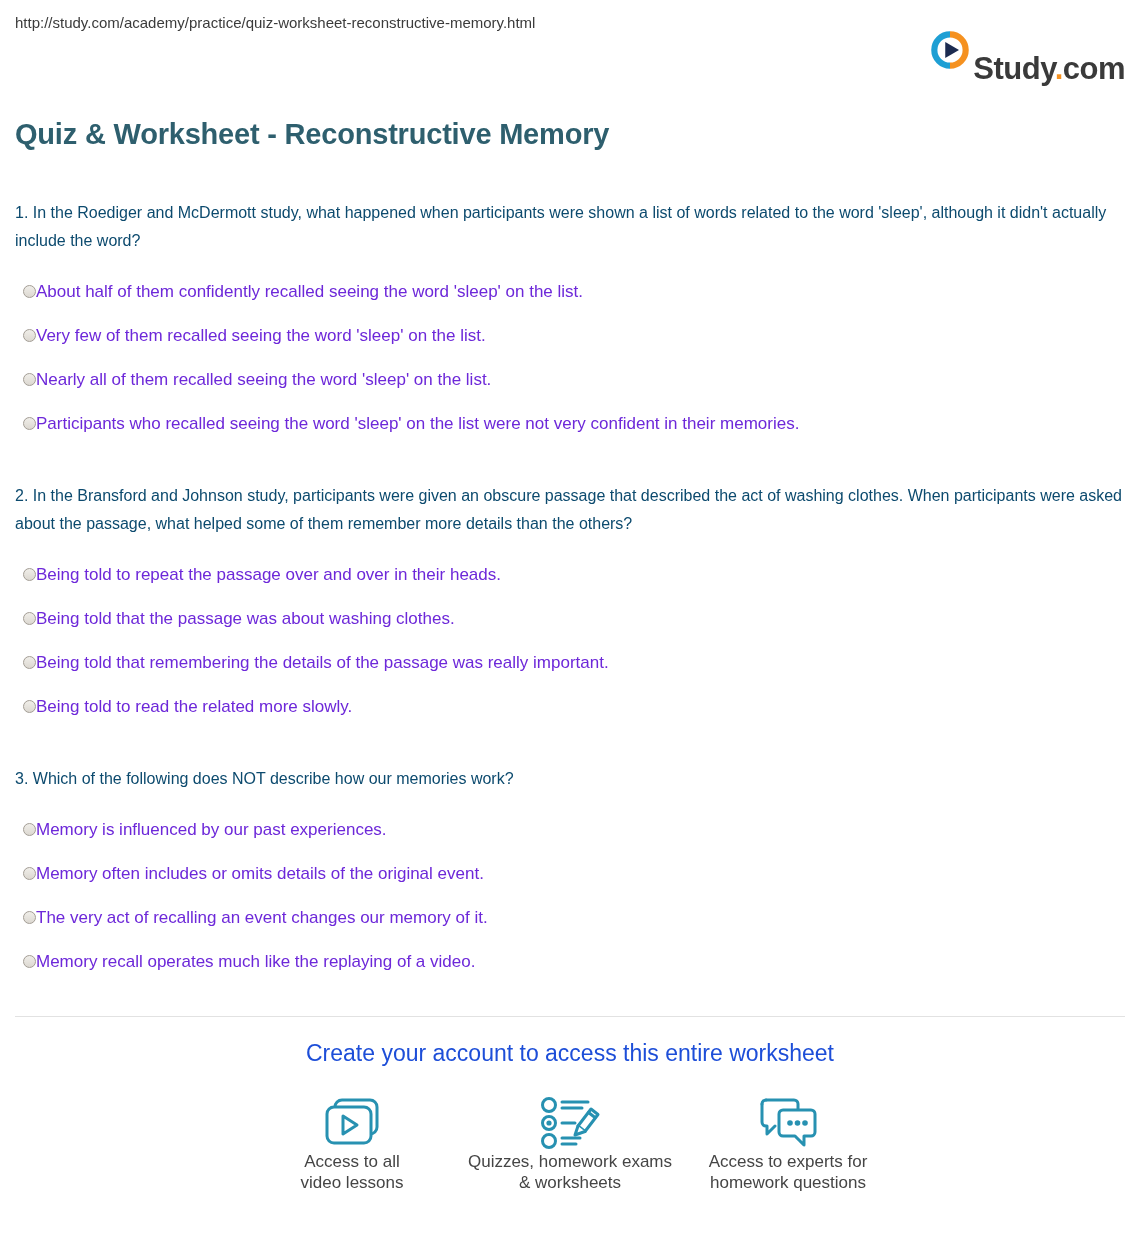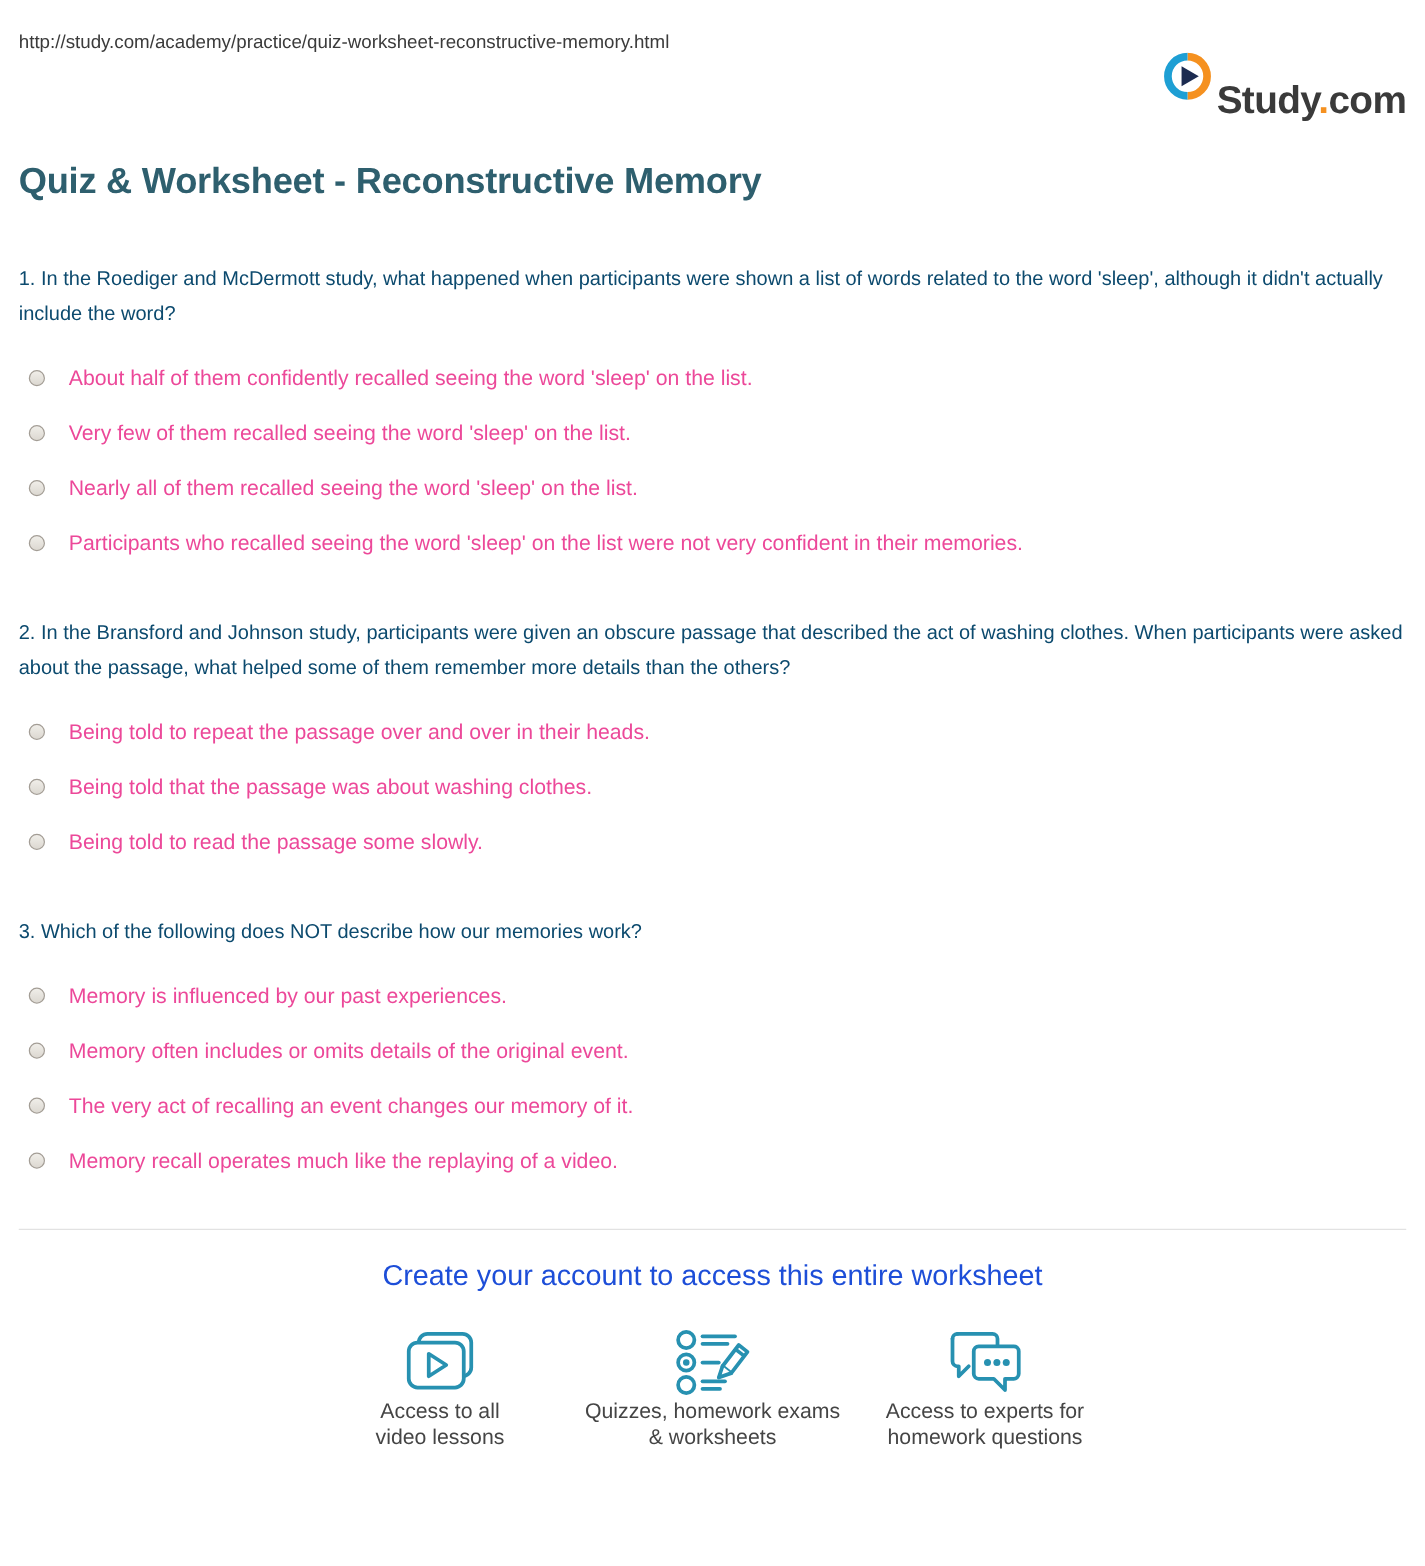--- a/index.html
+++ b/index.html
@@ -5,41 +5,41 @@
   * { margin:0; padding:0; box-sizing:border-box; }
   html,body { background:#ffffff; }
   body {
     width:1140px; min-height:1253px; margin:0 auto;
     font-family:"Liberation Sans", sans-serif;
     color:#3f3f3f;
   }
   .page { padding:0 15px; }
 
   
-  .topbar { display:flex; justify-content:space-between; align-items:flex-start; padding-top:22px; }
+  .topbar { display:flex; justify-content:space-between; align-items:flex-start; padding-top:11px; }
   .url { font-size:15px; color:#3b3b3b; padding-top:3px; }
   .logo { display:flex; align-items:center; }
   .logo-icon { width:38px; height:38px; display:block; }
   .logo-text { font-size:31px; font-weight:bold; color:#3a3a3a; letter-spacing:-0.5px; line-height:38px; margin-left:4px;margin-top:39px; }
   .logo-dot { color:#f59120; }
 
   
   h1.title { margin-top:30px; font-size:29px; font-weight:bold; color:#2e5f6e; letter-spacing:-0.2px; }
 
   
   .question { margin-top:48px; }
   .q-text { font-size:16px; font-weight:normal; color:#0c4a6e; line-height:28px; }
   .option { display:flex; align-items:flex-start; margin-top:24px; padding-left:8px; cursor:default; }
   .options .option:first-child { margin-top:27px; }
   .radio {
     width:13px; height:13px; flex:none; margin-top:3px;
     border-radius:50%; border:1px solid #a39d95;
     background:linear-gradient(#f0eee9, #dcd8d1);
   }
-  .option-label { margin-left:19px; font-size:17px; color:#ec4899; line-height:20px; }
+  .option-label { font-size:17px; color:#6d28d9; line-height:20px; }
 
   
   .divider { border:none; border-top:1px solid #e2e2e2; margin-top:44px; }
   .cta { text-align:center; }
   .cta-heading { margin-top:23px; font-size:23px; font-weight:400; color:#1d4ed8; cursor:pointer; }
   .cta-sub { margin-top:9px; font-size:15px; color:#3f3f3f; }
 
   .features { display:flex; justify-content:center; margin-top:28px; }
   .feature { width:218px; text-align:center; }
   .feature-icon { height:56px; display:flex; align-items:flex-end; justify-content:center; }
@@ -92,21 +92,25 @@
       <div class="option">
         <span class="radio"></span>
         <span class="option-label">Being told to repeat the passage over and over in their heads.</span>
       </div>
       <div class="option">
         <span class="radio"></span>
         <span class="option-label">Being told that the passage was about washing clothes.</span>
       </div>
       <div class="option">
         <span class="radio"></span>
-        <span class="option-label">Being told to read the passage some slowly.</span>
+        <span class="option-label">Being told that remembering the details of the passage was really important.</span>
+      </div>
+      <div class="option">
+        <span class="radio"></span>
+        <span class="option-label">Being told to read the related more slowly.</span>
       </div>
     </div>
   </div>
 
   <div class="question">
     <div class="q-text">3. Which of the following does NOT describe how our memories work?</div>
     <div class="options">
       <div class="option">
         <span class="radio"></span>
         <span class="option-label">Memory is influenced by our past experiences.</span>

